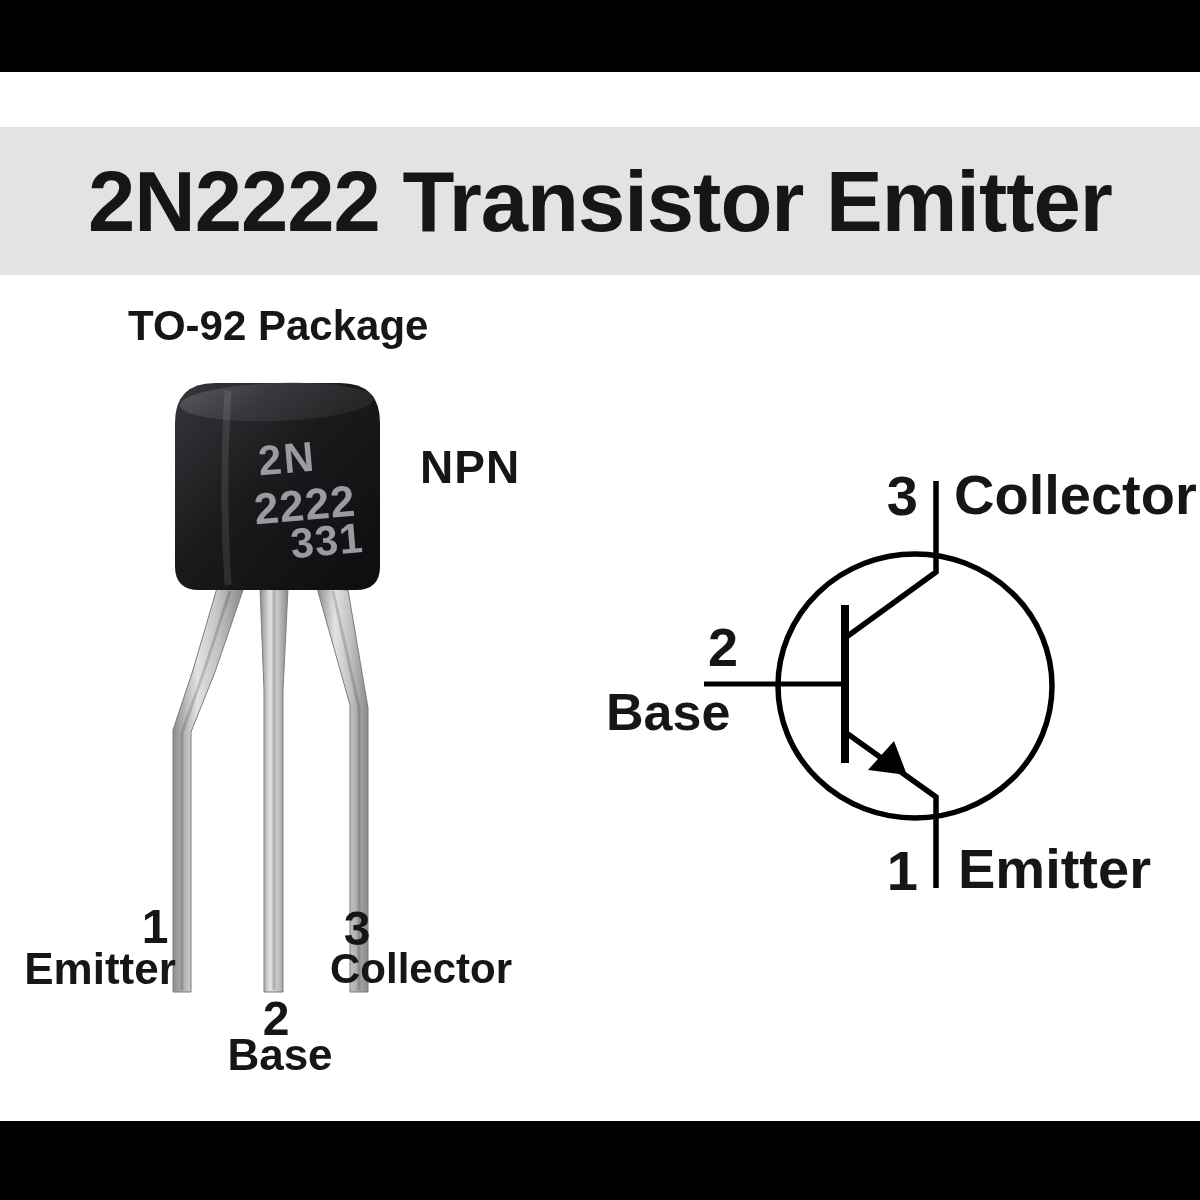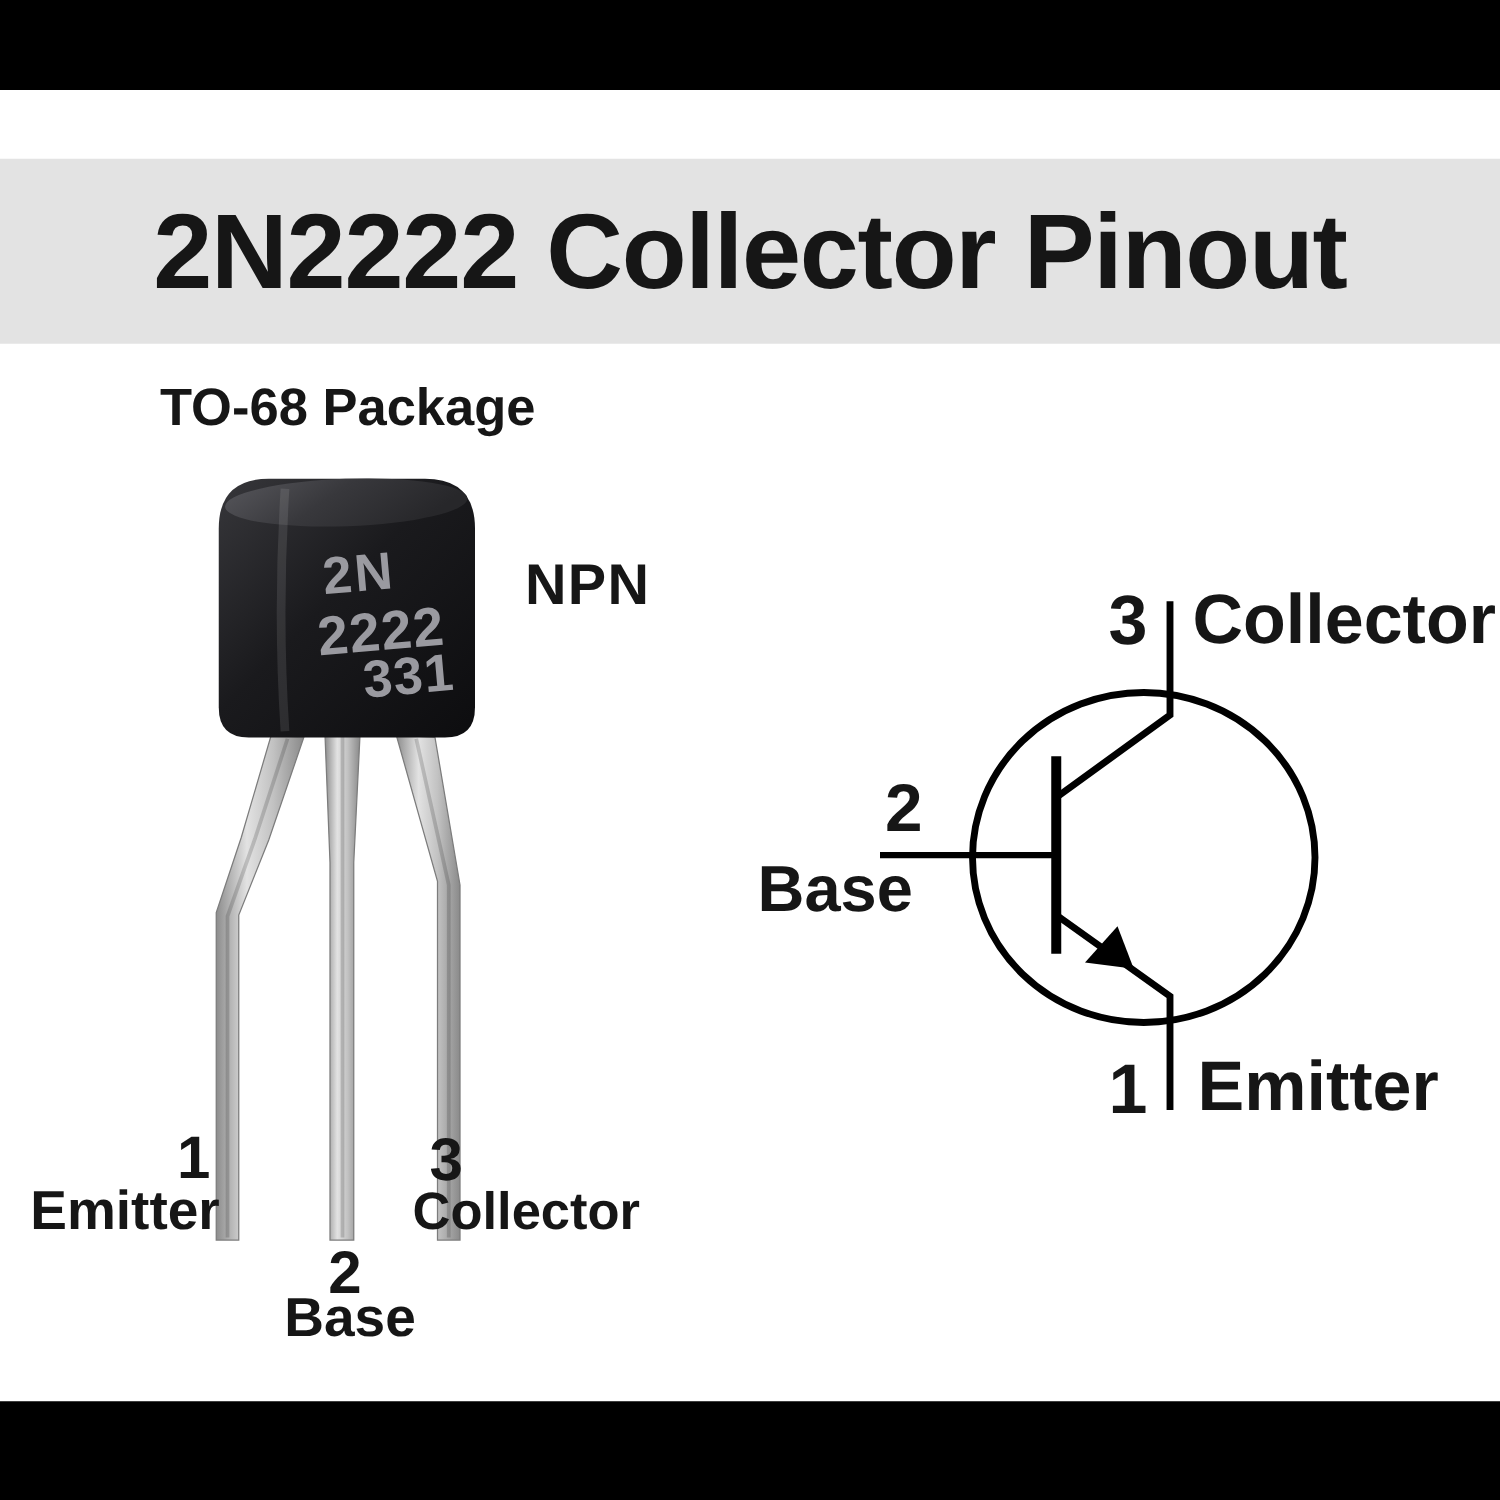--- a/index.html
+++ b/index.html
@@ -40,24 +40,24 @@
 </style>
 </head>
 <body>
 
 <div class="frame">
 
   <div class="bar top"></div>
   <div class="bar bottom"></div>
 
   <div class="title-band">
-    <div class="title">2N2222 Collector Pinout</div>
+    <div class="title">2N2222 Transistor Emitter</div>
   </div>
 
-  <div class="lbl" id="to92-label">TO-68 Package</div>
+  <div class="lbl" id="to92-label">TO-92 Package</div>
   <div class="lbl" id="npn-label">NPN</div>
 
   <svg style="left:150px;top:375px;" width="250" height="630" viewBox="0 0 250 630">
     <defs>
       <linearGradient id="bodyGrad" x1="0" y1="0" x2="1" y2="1">
         <stop offset="0" stop-color="#37373b"></stop>
         <stop offset="0.45" stop-color="#1a1a1d"></stop>
         <stop offset="1" stop-color="#0d0d0f"></stop>
       </linearGradient>
       <linearGradient id="topGrad" x1="0" y1="0" x2="1" y2="0.3">

